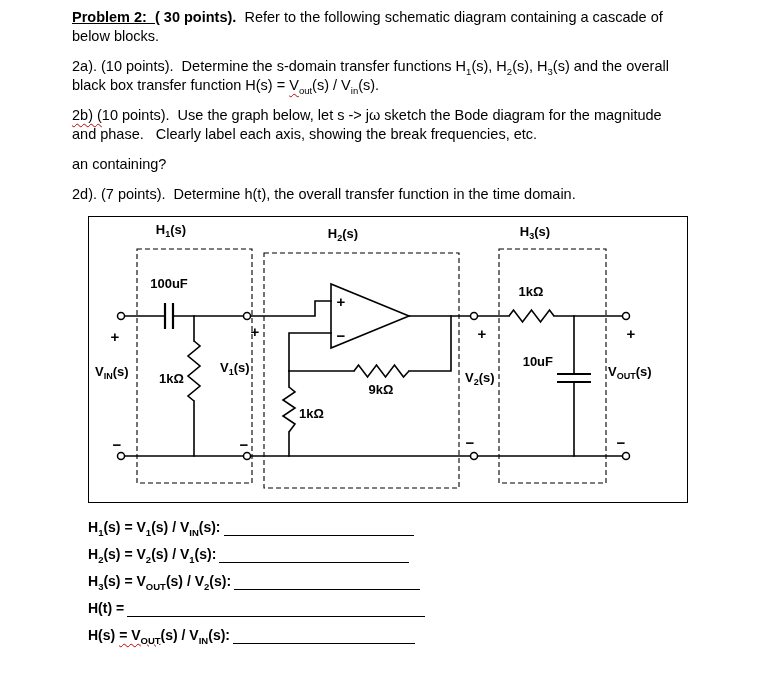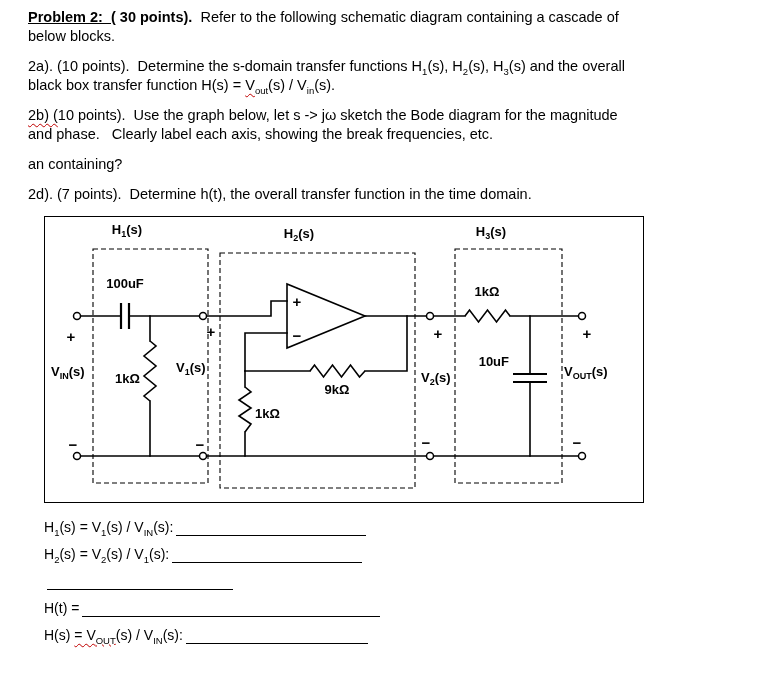--- a/index.html
+++ b/index.html
@@ -1,38 +1,38 @@
 <!DOCTYPE html>
 <html><head>
 <meta charset="utf-8">
 <style>
   html,body{margin:0;padding:0;}
   body{
     width:763px;height:673px;background:#ffffff;color:#000;
     font-family:"Liberation Sans",sans-serif;overflow:hidden;
   }
-  .doc{padding:8px 14px 0 28px;font-size:14.5px;}
+  .doc{padding:8px 14px 0 28px;font-size:14.5px;margin-left:44px;}
   .para{margin:0 0 11px 0;}
   .line{display:block;line-height:19px;white-space:pre-wrap;}
   .bold{font-weight:bold;}
   .u{text-decoration:underline;}
   .redu{
     text-decoration-line:underline;
     text-decoration-style:wavy;
     text-decoration-color:#c00000;
     text-decoration-thickness:1px;
     text-underline-offset:3px;
   }
   sub{font-size:9.5px;line-height:0;}
   .circuit-box{
     width:598px;height:285px;border:1.4px solid #000;
     margin:12px 0 0 16px;box-sizing:content-box;text-align:center;
   }
   .answers{margin:16px 0 0 16px;font-size:14px;}
-  .ansline{height:16px;margin-bottom:11px;line-height:16px;white-space:pre-wrap;}
+  .ansline{height:16px;margin-bottom:11px;line-height:16px;white-space:pre-wrap;font-weight:bold;}
   .blank{
     display:inline-block;border-bottom:1.2px solid #000;height:13px;
     vertical-align:-4px;margin-left:3px;
   }
   .w1{width:190px}.w2{width:190px}.w3{width:186px}.w4{width:182px}.w5{width:298px}
 
   svg .wire{stroke:#000;stroke-width:1.6;fill:none;stroke-linecap:square;}
   svg .plate{stroke:#000;stroke-width:2.2;fill:none;stroke-linecap:butt;}
   svg .comp{stroke:#000;stroke-width:1.6;fill:none;stroke-linejoin:miter;}
   svg .dashed{stroke:#000;stroke-width:1.1;fill:none;stroke-dasharray:5 3;}
@@ -155,18 +155,18 @@
       <text class="sign" x="393" y="122" text-anchor="middle">+</text>
       <text class="sign" x="381" y="231" text-anchor="middle">−</text>
       <text class="sign" x="542" y="122" text-anchor="middle">+</text>
       <text class="sign" x="532" y="231" text-anchor="middle">−</text>
     </svg>
   </div>
 
   <div class="answers">
     <div class="ansline"><span>H<sub>1</sub>(s) = V<sub>1</sub>(s) / V<sub>IN</sub>(s):</span><span class="blank w1"></span></div>
     <div class="ansline"><span>H<sub>2</sub>(s) = V<sub>2</sub>(s) / V<sub>1</sub>(s):</span><span class="blank w2"></span></div>
-    <div class="ansline"><span class="blank w3"></span></div>
+    <div class="ansline"><span>H<sub>3</sub>(s) = V<sub>OUT</sub>(s) / V<sub>2</sub>(s):</span><span class="blank w3"></span></div>
     <div class="ansline"><span>H(t) =</span><span class="blank w5"></span></div>
     <div class="ansline"><span>H(s) </span><span class="redu">= V<sub>OUT</sub></span><span>(s) / V<sub>IN</sub>(s):</span><span class="blank w4"></span></div>
   </div>
 
 </div>
 
 </body></html>

